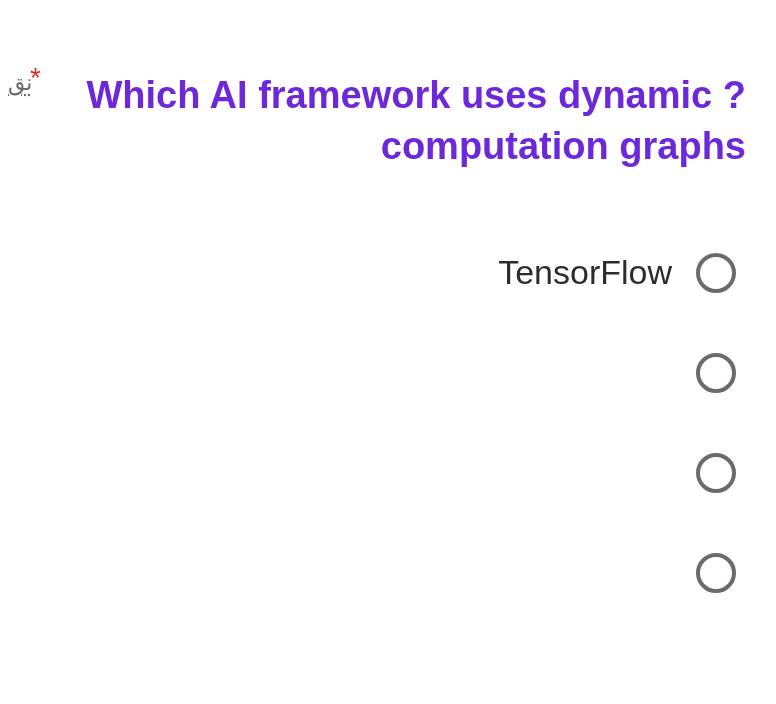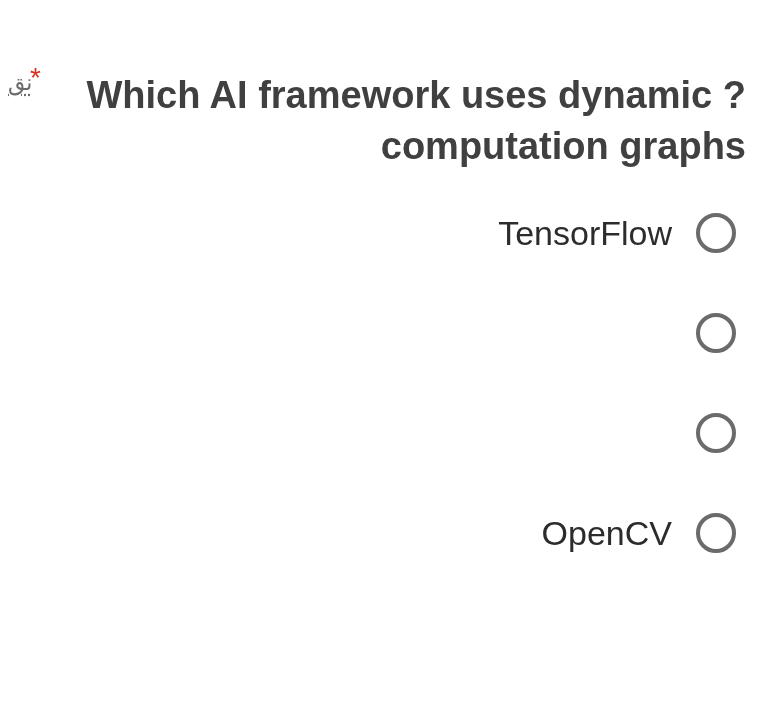--- a/index.html
+++ b/index.html
@@ -35,37 +35,37 @@
       position: absolute;
       top: 62px;
       left: 30px;
       color: #d93025;
       font-size: 28px;
       font-weight: 400;
     }
     .question-text {
       font-size: 38px;
       font-weight: 700;
-      color: #404040;
+      color: #6d28d9;
       line-height: 1.35;
       margin-left: 80px;
-      margin-bottom: 40px;
+      margin-bottom: 80px;
       direction: ltr;
       text-align: right;
     }
     .options-list {
       display: flex;
       flex-direction: column;
       gap: 60px;
       padding-right: 10px;
     }
     .option-row {
       display: flex;
       flex-direction: row;
-      align-items: flex-end;
+      align-items: center;
       justify-content: flex-start;
       gap: 24px;
       cursor: pointer;
     }
     .radio-circle {
       width: 40px;
       height: 40px;
       border: 4px solid #6b6b6b;
       border-radius: 50%;
       background: #ffffff;
@@ -99,17 +99,16 @@
     <label class="option-row">
       <span class="radio-circle"></span>
     </label>
 
     <label class="option-row">
       <span class="radio-circle"></span>
     </label>
 
     <label class="option-row">
       <span class="radio-circle"></span>
-      <span class="option-label">OpenCV</span>
     </label>
 
   </div>
 </div>
 
 </body></html>

